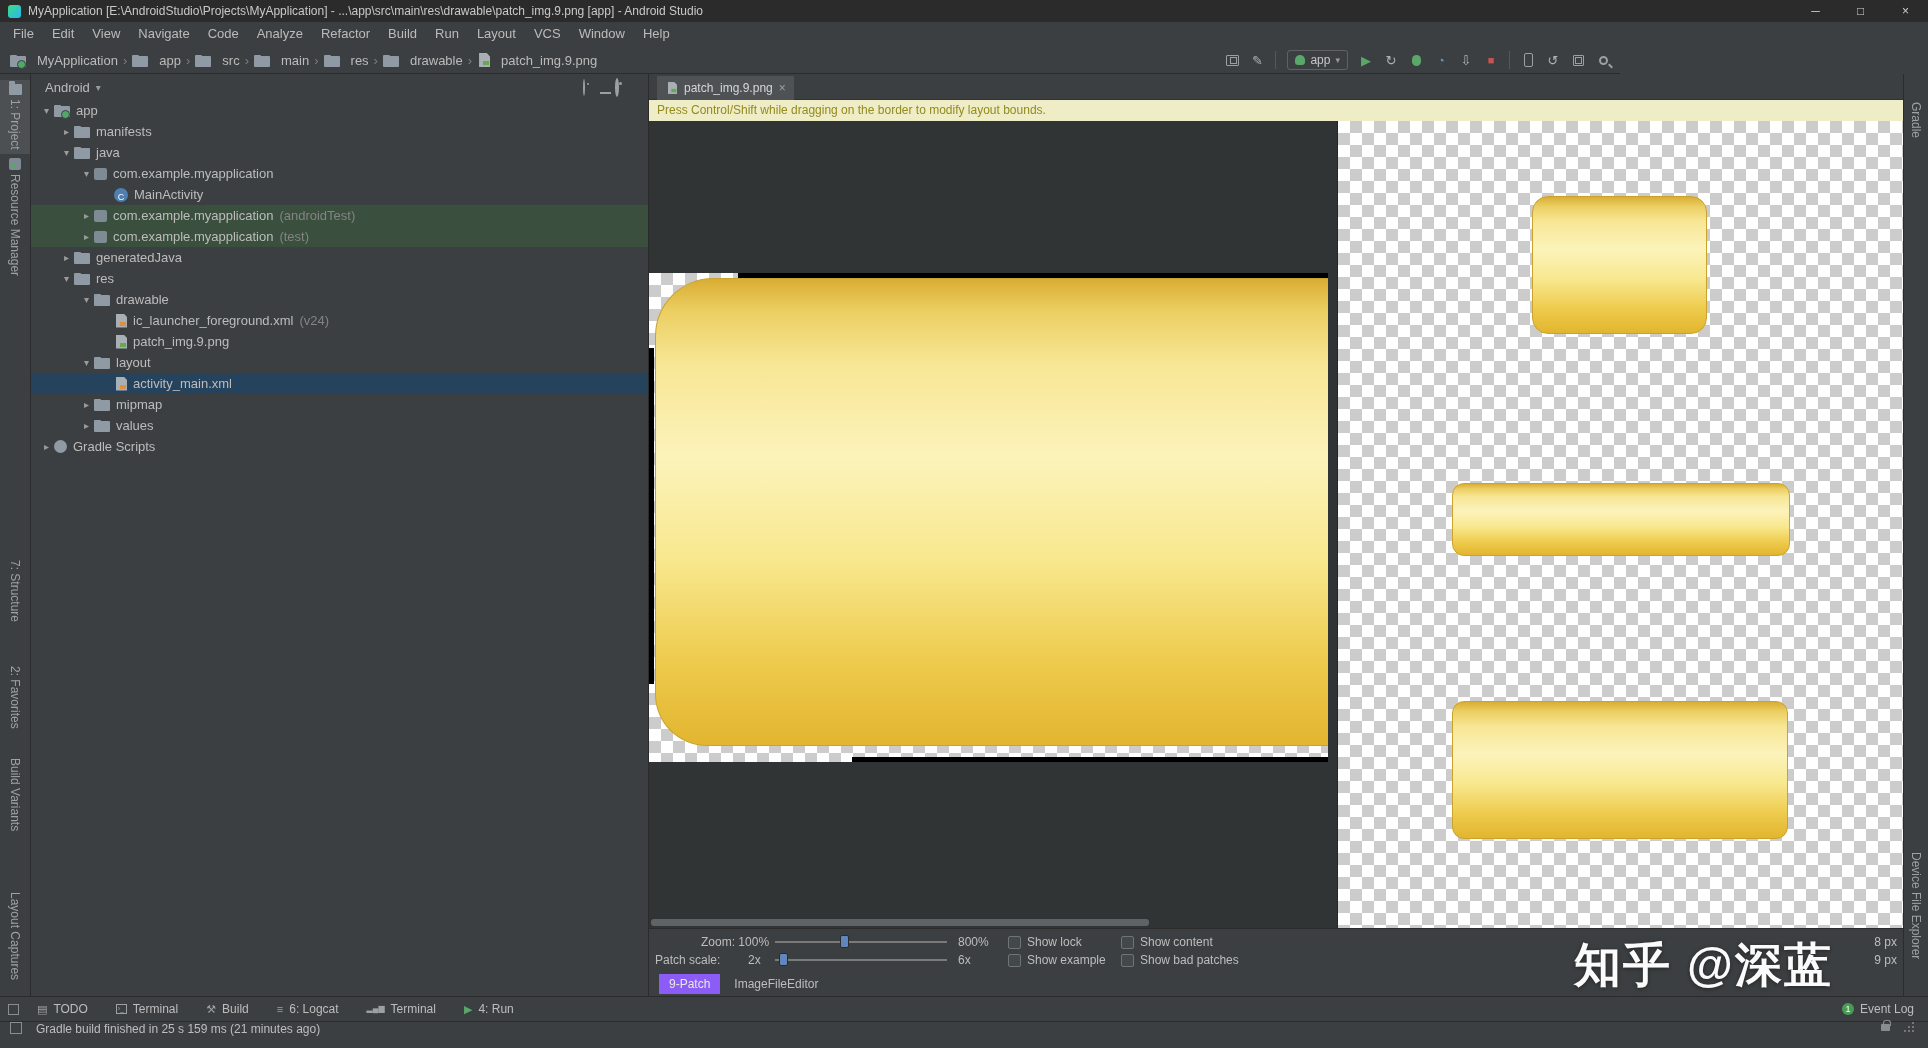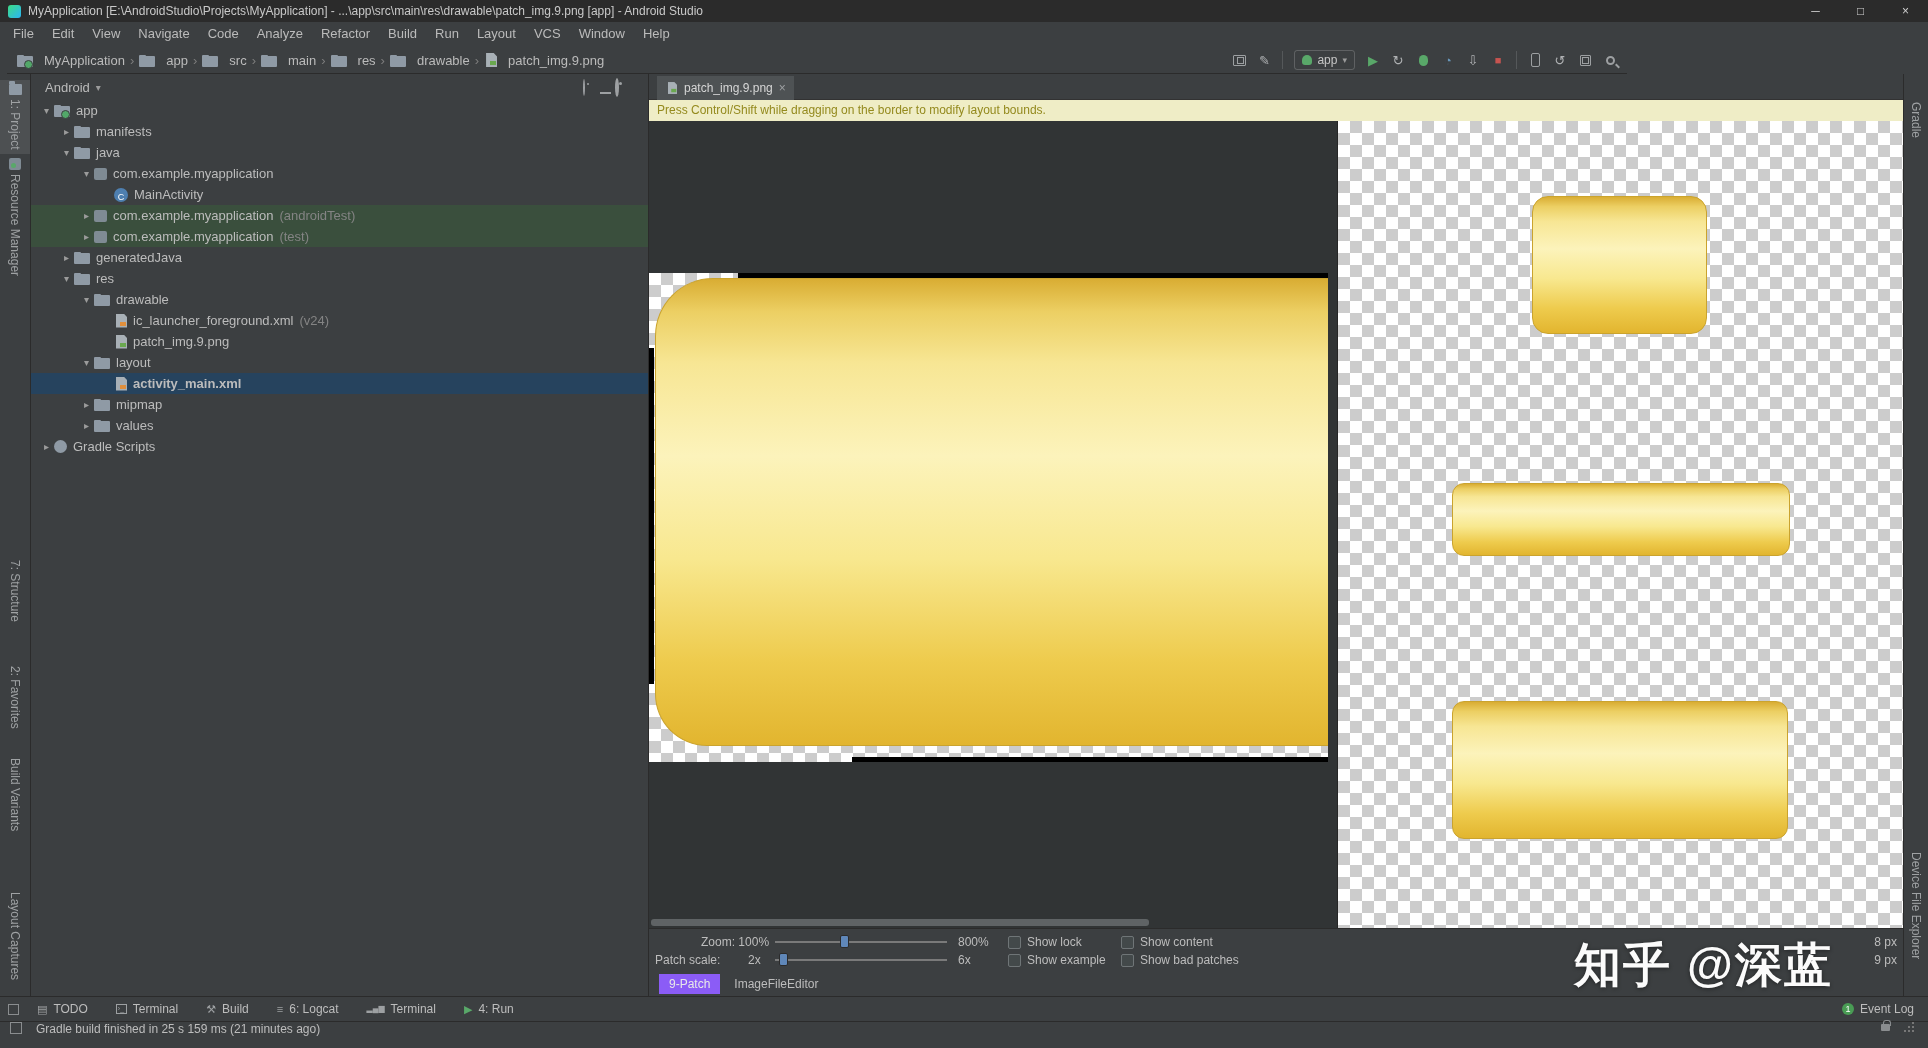--- a/index.html
+++ b/index.html
@@ -16,21 +16,21 @@
   .win-controls { margin-left:auto; display:flex; height:22px; }
   .win-btn { width:45px; text-align:center; line-height:22px; font-size:12px; color:#cfcfcf; }
 
   
   #menubar { left:0; top:22px; width:1830px; height:24px; background:#3c3f41; display:flex;
     align-items:flex-end; font-size:13px; padding-left:4px; }
   .menu-item { padding:0 9px; line-height:24px; color:#bbbbbb; }
 
   
   #toolbar { left:0; top:46px; width:1620px; height:28px; background:#3c3f41;
-    border-bottom:1px solid #2b2b2b;margin-left:7px; }
+    border-bottom:1px solid #2b2b2b; }
   .crumbs { position:absolute; left:10px; top:0; height:28px; display:flex; align-items:center;
     gap:4px; font-size:13px; }
   .crumb { display:flex; align-items:center; gap:5px; color:#bbbbbb; }
   .crumb-sep { color:#7d7d7d; font-size:13px; padding:0 1px; }
   .tb-right { position:absolute; right:10px; top:0; height:28px; display:flex; align-items:center; gap:11px; }
   .tbicon { font-size:13px; color:#afb1b3; line-height:1; display:flex; align-items:center; justify-content:center; min-width:14px; }
   .tb-sep { width:1px; height:18px; background:#55585a; }
   .combo { display:flex; align-items:center; gap:5px; padding:2px 7px; border:1px solid rgba(255,255,255,.18);
     border-radius:3px; font-size:12px; color:#c6c6c6; }
   .android-dot { width:10px; height:10px; border-radius:50% 50% 3px 3px; background:#59a869; }
@@ -62,21 +62,21 @@
   .i-locate::after { content:""; position:absolute; left:3px; top:3px; width:2px; height:2px; background:#9da0a2; border-radius:50%; }
   .i-lines { width:11px; height:9px; border-top:2px solid #9da0a2; border-bottom:2px solid #9da0a2; position:relative; }
   .i-lines::after { content:""; position:absolute; left:0; top:2.5px; width:11px; height:2px; background:#9da0a2; }
   .i-gearc { width:11px; height:11px; border:2px solid #9da0a2; border-radius:50%; position:relative; }
   .i-gearc::after { content:""; position:absolute; left:2px; top:2px; width:3px; height:3px; background:#9da0a2; border-radius:50%; }
   .i-minus { width:10px; height:2px; background:#9da0a2; }
 
   .p-tree { position:absolute; left:0; top:26px; width:100%; }
   .trow { position:relative; height:21px; display:flex; align-items:center; white-space:nowrap;
     font-size:13px; color:#bcbcbc; padding-left:calc(8px + var(--d) * 20px); }
-  .trow.sel { background:#26435e;font-weight:bold; }
+  .trow.sel { background:#26435e; }
   .trow.green { background:#3a4f3d; }
   .arrow { width:15px; text-align:center; color:#9b9b9b; font-size:10px; flex:none; }
   .ticon { width:16px; height:14px; margin-right:6px; flex:none; position:relative; }
   .i-folder { height:11px; margin-top:2px; background:#8f9aa5; border-radius:1px; }
   .i-folder::before { content:""; position:absolute; top:-1px; left:0; width:7px; height:3px; background:#8f9aa5; border-radius:1px 1px 0 0; }
   .i-module::after { content:""; position:absolute; right:0; bottom:-2px; width:7px; height:7px; border-radius:50%;
     background:#52a869; border:1px solid #3c3f41; }
   .i-pkg { width:13px; height:12px; margin-top:1px; background:#7f8b94; border-radius:2px; }
   .i-class { width:14px; height:14px; border-radius:50%; background:#4e7fb0; text-align:center; }
   .i-class .cl { font-style:normal; font-size:9px; line-height:14px; color:#fff; }

